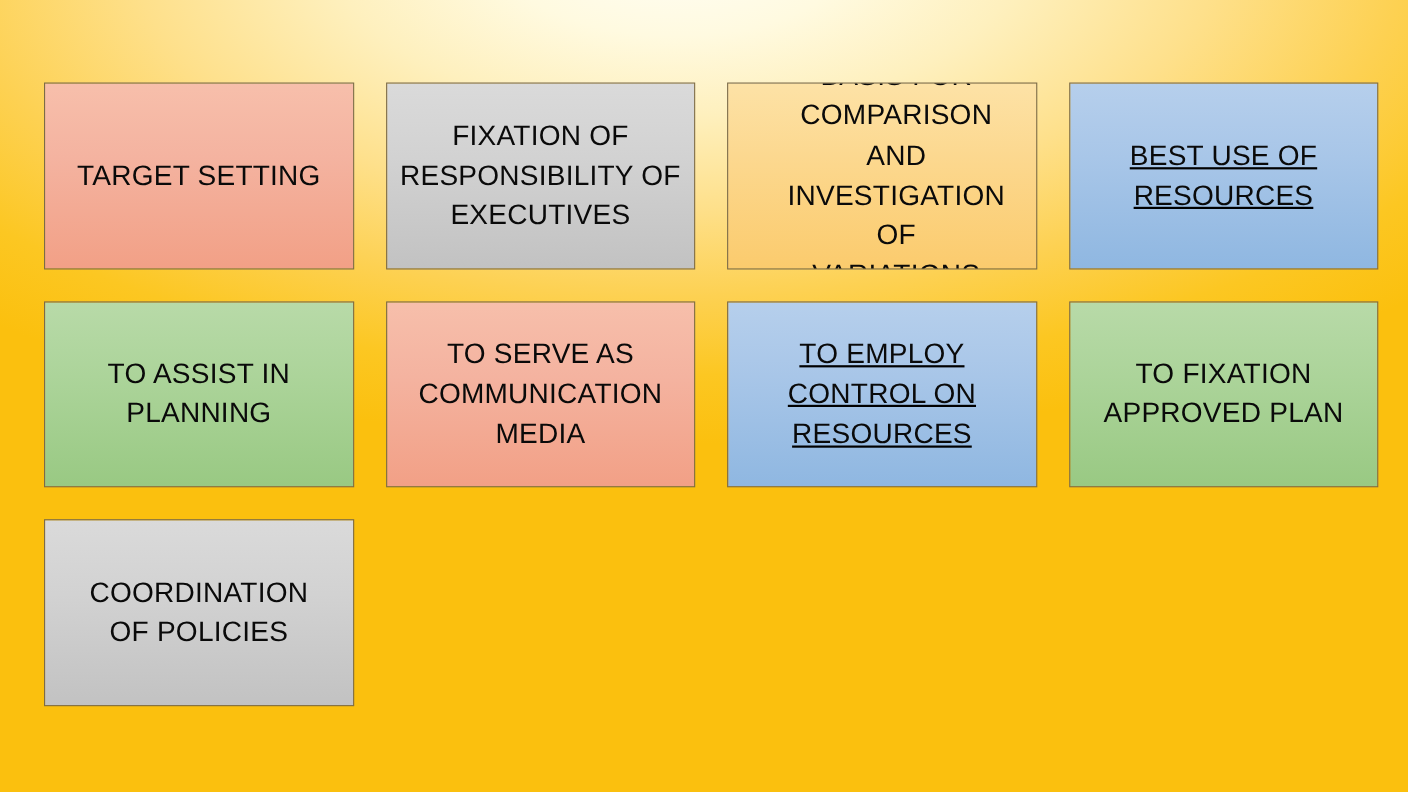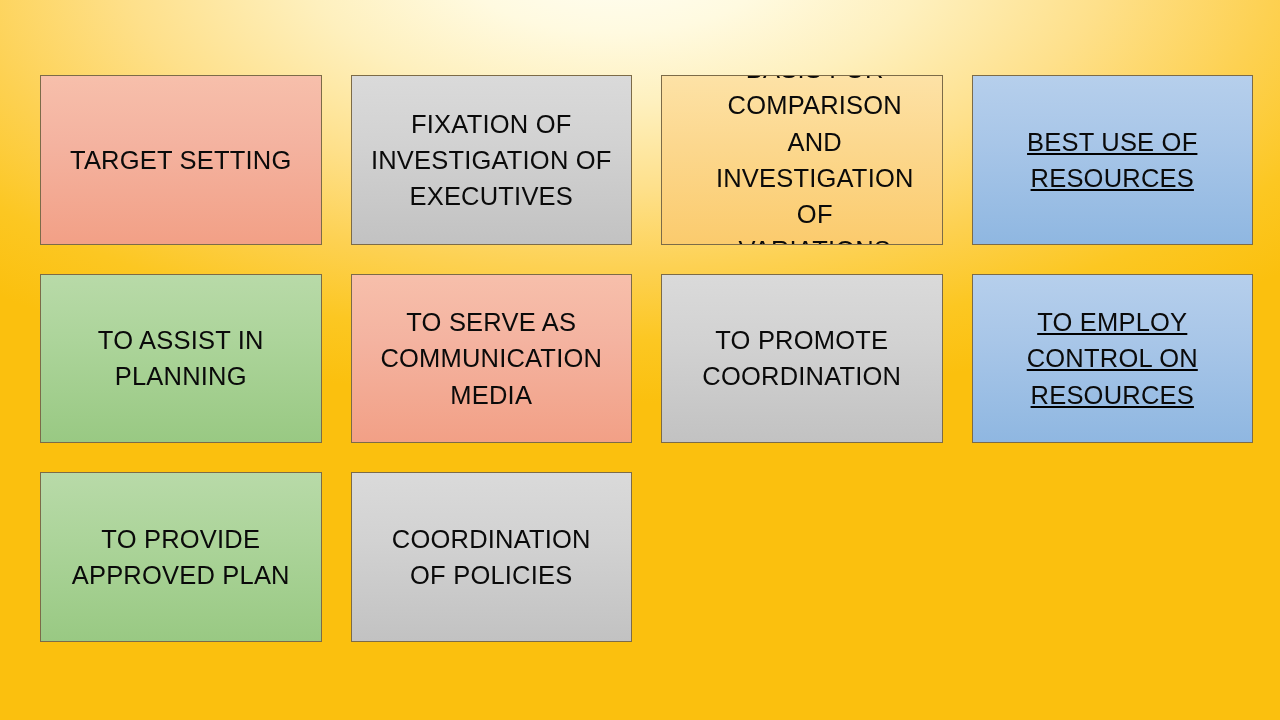--- a/index.html
+++ b/index.html
@@ -93,21 +93,21 @@
 
 <div id="slide">
   <div id="grid">
 
     <div class="cell c-salmon">
       <span class="cell-label">TARGET SETTING</span>
     </div>
 
     <div class="cell c-grey">
       <span class="cell-label">FIXATION  OF
-INVESTIGATION  OF
+RESPONSIBILITY  OF
 EXECUTIVES</span>
     </div>
 
     <div class="cell c-amber">
       <span class="cell-label">BASIS FOR
 COMPARISON AND
 INVESTIGATION  OF
 VARIATIONS</span>
     </div>
 
@@ -120,34 +120,30 @@
       <span class="cell-label">TO ASSIST IN
 PLANNING</span>
     </div>
 
     <div class="cell c-salmon">
       <span class="cell-label">TO SERVE AS
 COMMUNICATION
 MEDIA</span>
     </div>
 
-    <div class="cell c-grey">
-      <span class="cell-label">TO PROMOTE
-COORDINATION</span>
-    </div>
 
 
     <div class="cell c-blue">
       <span class="cell-label">TO EMPLOY
 CONTROL ON
 RESOURCES</span>
     </div>
 
     <div class="cell c-green">
-      <span class="cell-label">TO PROVIDE
+      <span class="cell-label">TO FIXATION
 APPROVED PLAN</span>
     </div>
 
 
     <div class="cell c-grey">
       <span class="cell-label">COORDINATION
 OF POLICIES</span>
     </div>
 
   </div>

